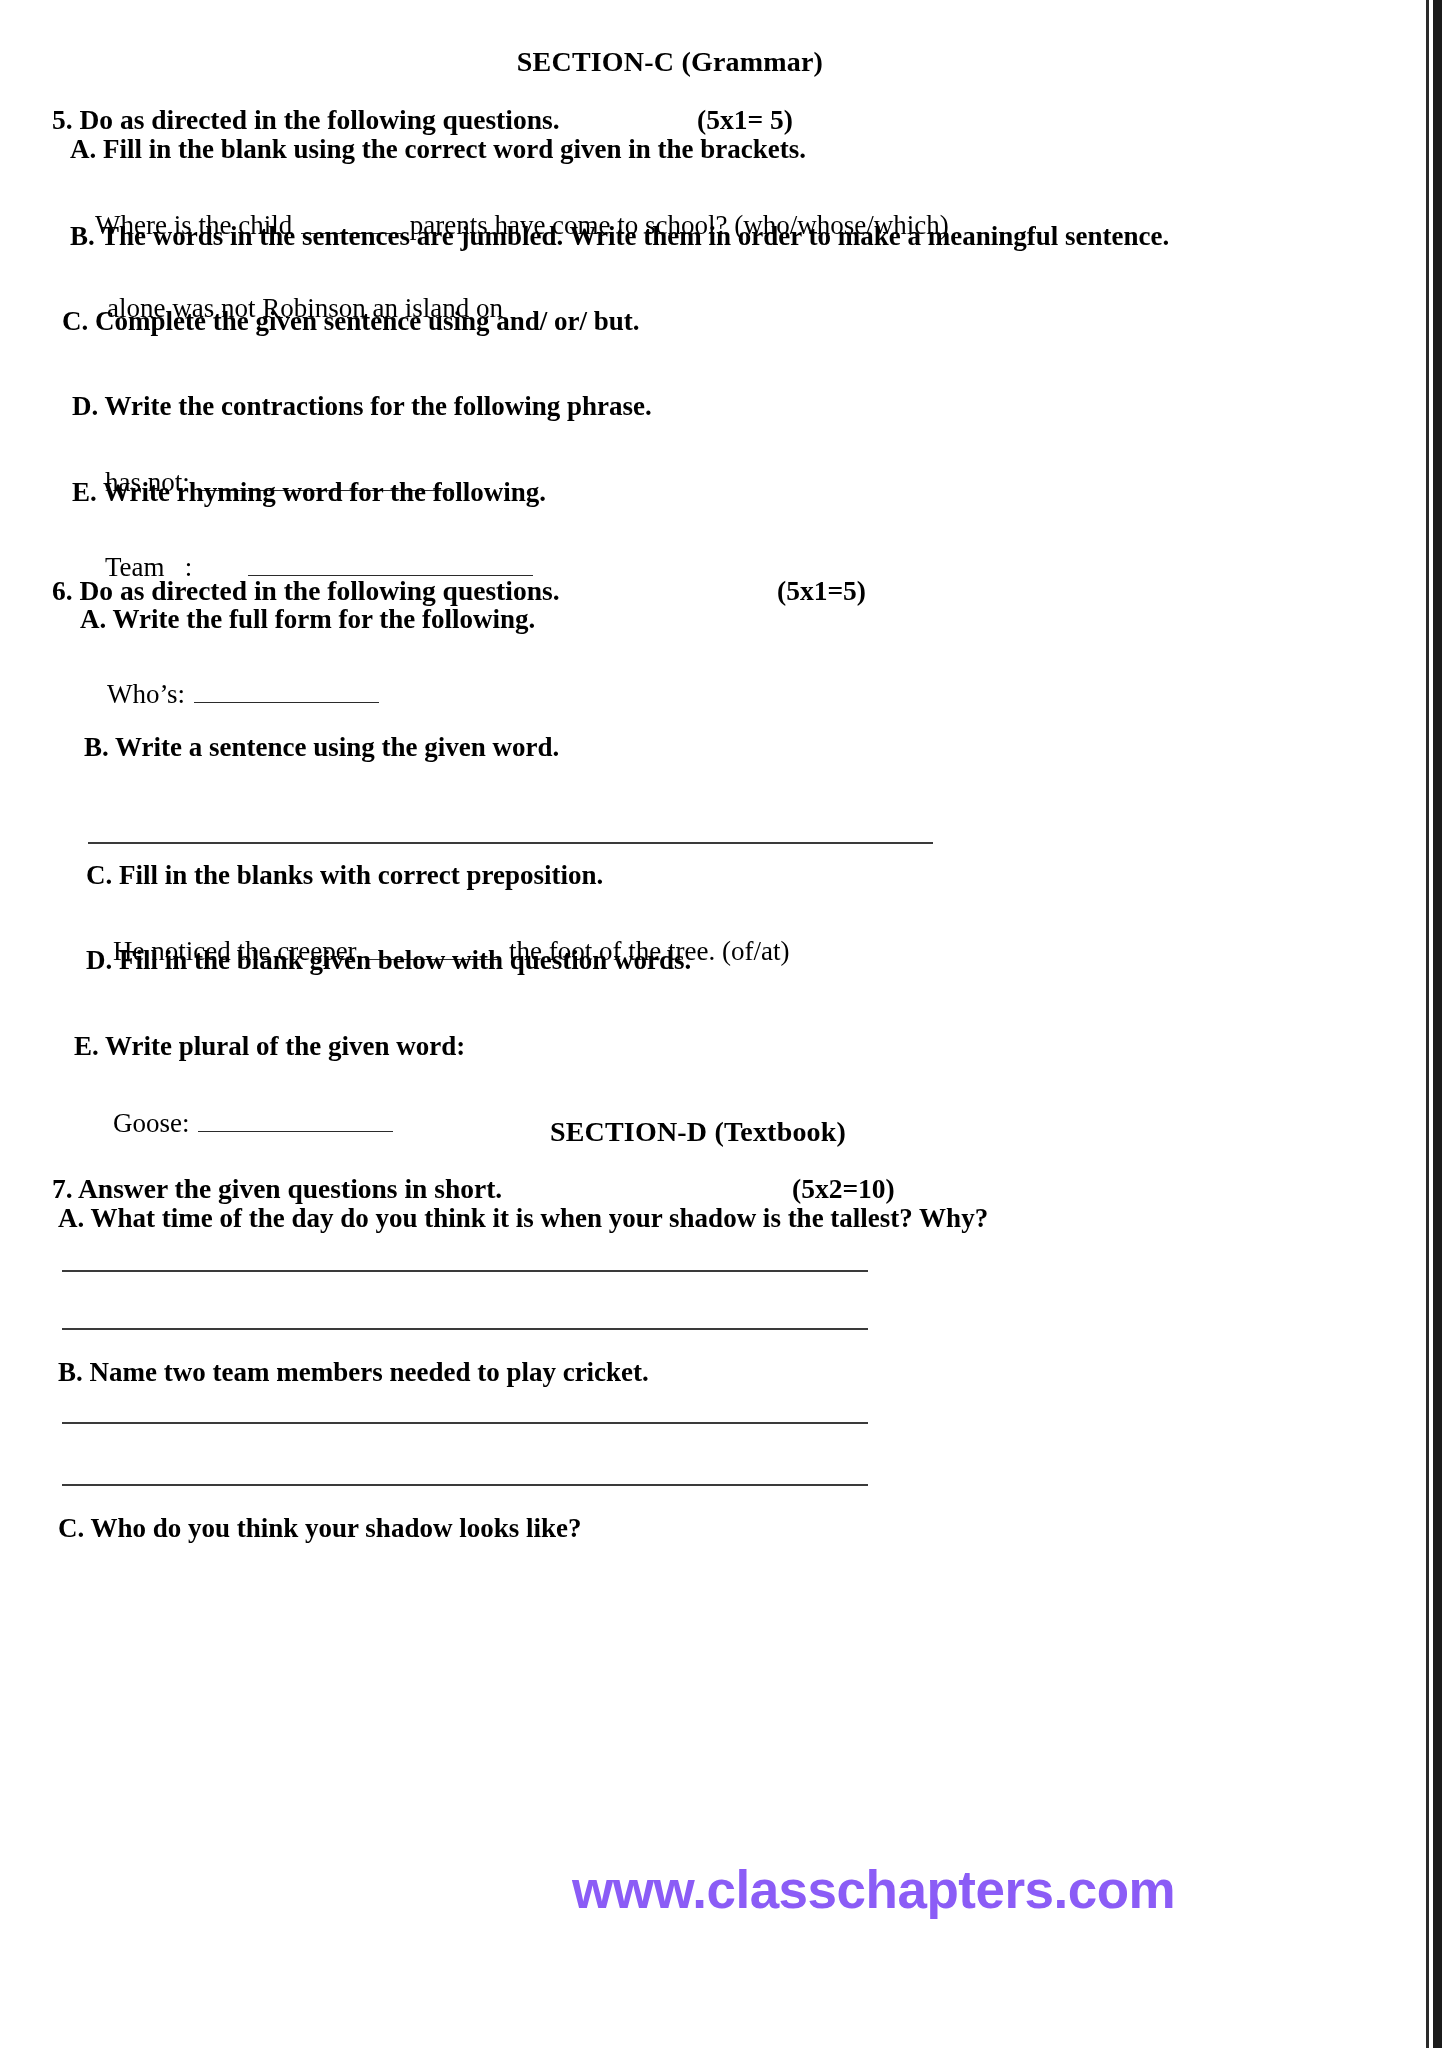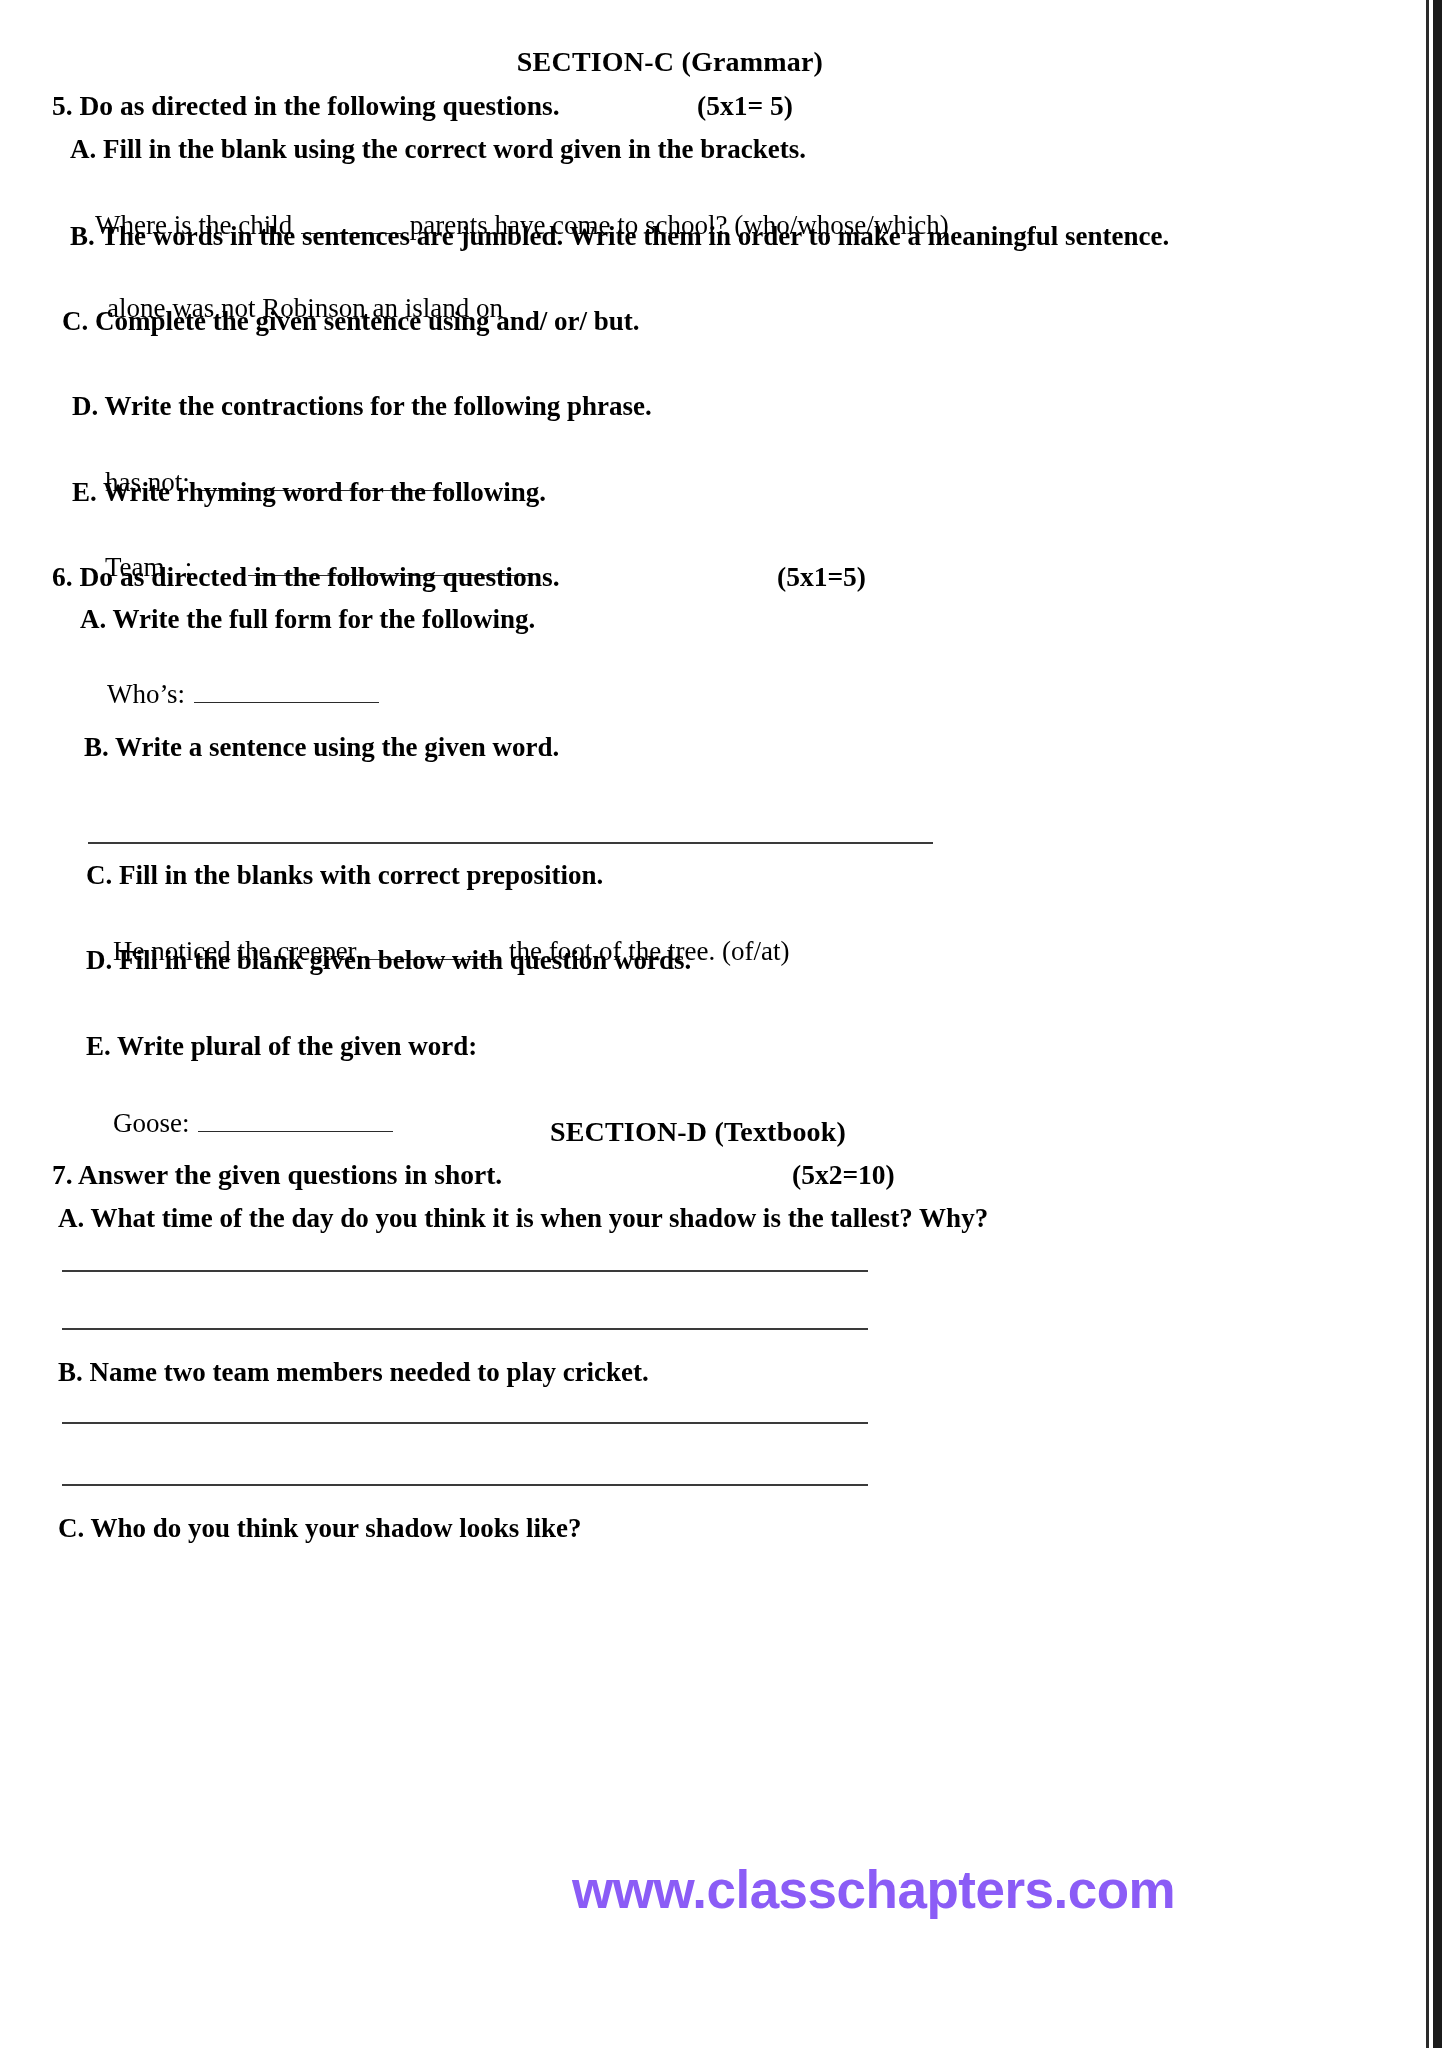--- a/index.html
+++ b/index.html
@@ -55,20 +55,21 @@
     font-weight: bold;
     font-size: 28px;
     letter-spacing: 0.2px;
   }
 
   .qline {
     display: flex;
     align-items: baseline;
     font-weight: bold;
     font-size: 27.5px;
+    margin-top: 14px;
   }
   .qline .qtext { white-space: pre; }
   .qline .qmarks { white-space: pre; font-weight: bold; }
 
   .sub {
     font-weight: bold;
     font-size: 27px;
   }
 
   .body-line {
@@ -146,21 +147,21 @@
   <div class="sub" style="position:absolute; left:84px; top:732px;">B. Write a sentence using the given word.</div>
   <div class="rule" style="position: absolute; left: 88px; top: 842px; width: 845px; border-bottom-color: rgb(58, 58, 58);"></div>
 
   <div class="sub" style="position:absolute; left:86px; top:860px;">C. Fill in the blanks with correct preposition.</div>
   <div class="body-line" style="position:absolute; left:86px; top:902px;">
     <span>He noticed the creeper </span><span class="blank" style="width:135px;"></span><span> the foot of the tree. (of/at)</span>
   </div>
 
   <div class="sub" style="position:absolute; left:86px; top:945px;">D. Fill in the blank given below with question words.</div>
 
-  <div class="sub" style="position:absolute; left:86px; top:1031px;">E. Write plural of the given word:</div>
+  <div class="sub" style="position:absolute; left:74px; top:1031px;">E. Write plural of the given word:</div>
   <div class="body-line" style="position:absolute; left:86px; top:1074px;">
     <span>Goose: </span><span class="blank" style="width:195px;"></span>
   </div>
 
   <div class="center-head" style="position:absolute; left:0; top:1116px; width:1340px;margin-left:28px;">SECTION-D (Textbook)</div>
 
   <div class="qline" style="position:absolute; left:52px; top:1159px; width:1290px;">
     <span class="qtext">7. Answer the given questions in short.</span>
     <span class="qmarks" style="position:absolute; left:740px;">(5x2=10)</span>
   </div>

